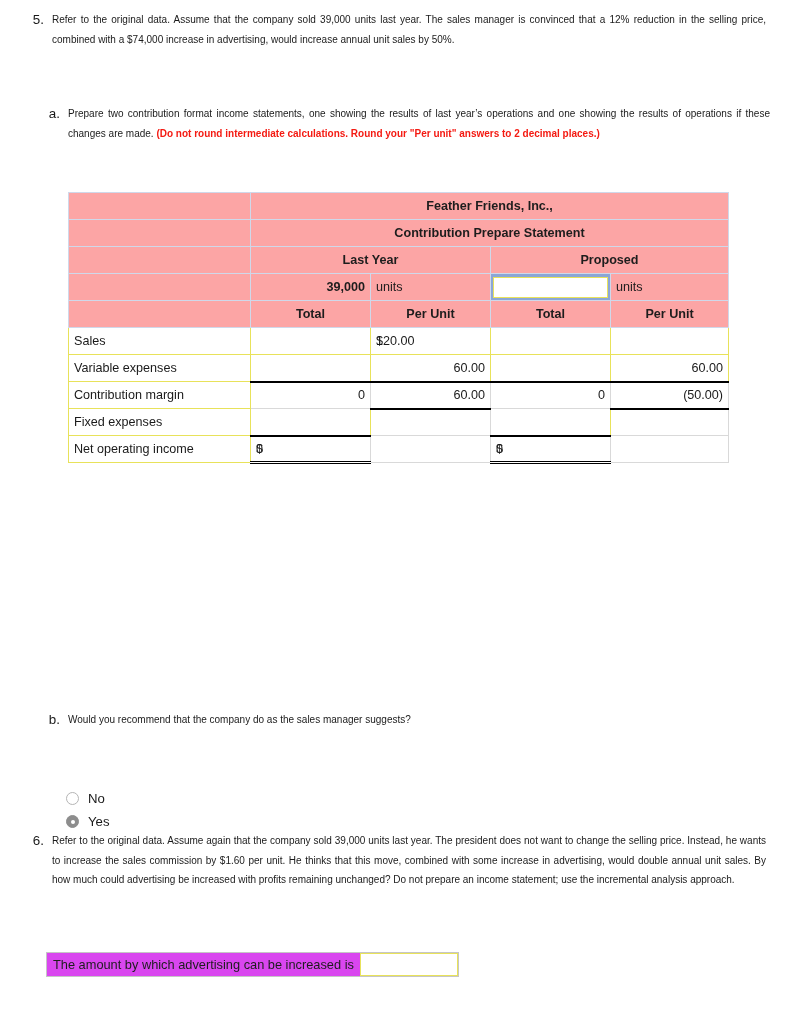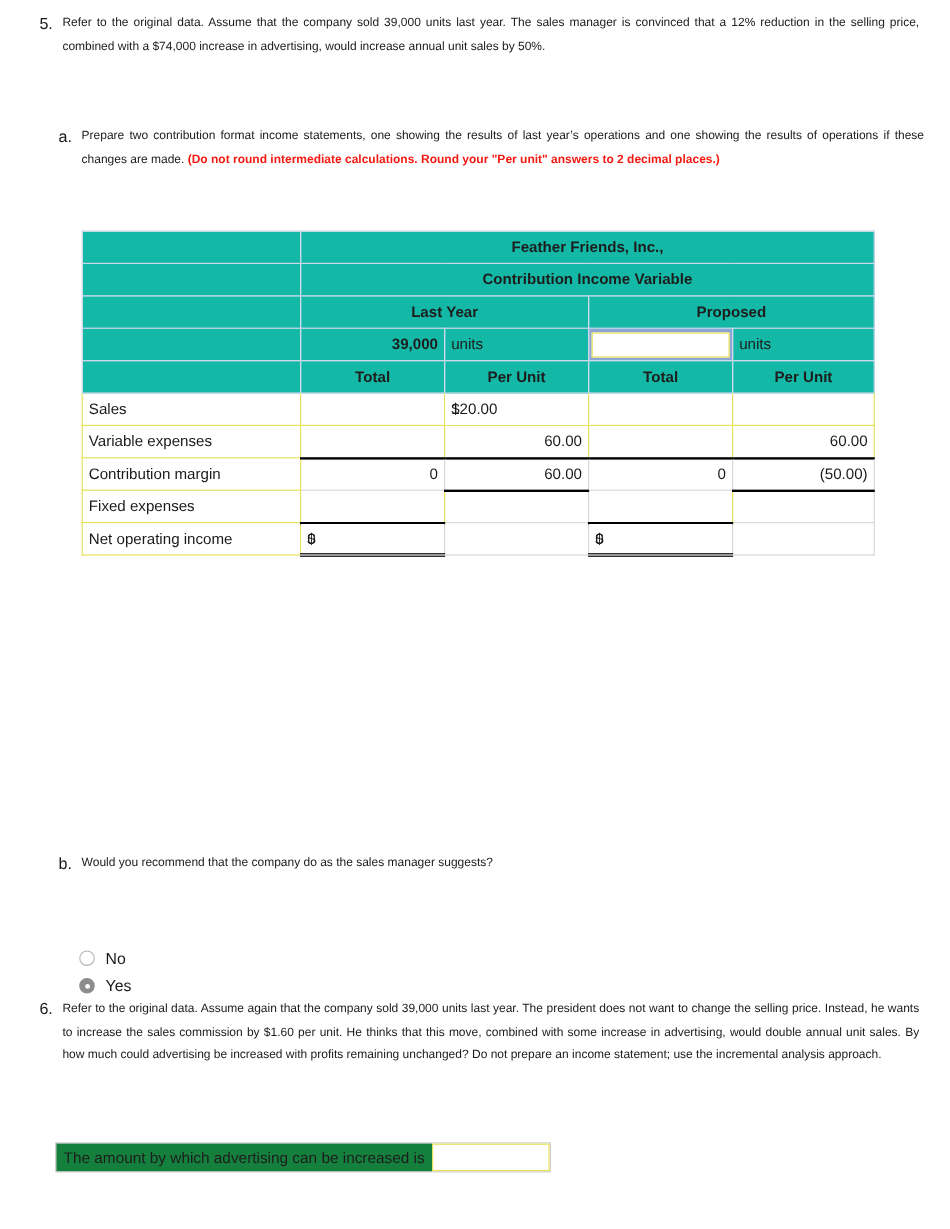--- a/index.html
+++ b/index.html
@@ -67,21 +67,21 @@
   }
   #stmt td {
     height: 27px;
     padding: 0 5px;
     vertical-align: middle;
     box-sizing: border-box;
     background: #ffffff;
     border: 1px solid #d9d9d9;
   }
   #stmt td.hdr {
-    background: #14b8a6;
+    background: #fca5a5;
     border: 1px solid #cfd8ea;
     font-weight: bold;
     color: #1d1d1d;
   }
   #stmt td.hdr.plain { font-weight: normal; margin-left: 32px; }
   .ctr  { text-align: center; }
   .rgt  { text-align: right; }
   .lft  { text-align: left; }
 
   
@@ -175,21 +175,21 @@
     position: absolute;
     left: 46px;
     top: 952px;
     display: flex;
     align-items: stretch;
     border: 1px solid #c6c6c6;
     height: 25px;
     box-sizing: border-box;
   }
   #answerbar .lbl {
-    background: #15803d;
+    background: #d946ef;
     font-size: 12.8px;
     display: flex;
     align-items: center;
     padding: 0 6px;
     color: #1d1d1d;
     white-space: nowrap;
   }
   #answerbar .fld {
     width: 98px;
     background: #ffffff;
@@ -220,21 +220,21 @@
   </colgroup>
   <tbody>
 
     <tr>
       <td class="hdr"></td>
       <td class="hdr ctr" colspan="4">Feather Friends, Inc.,</td>
     </tr>
 
     <tr>
       <td class="hdr"></td>
-      <td class="hdr ctr" colspan="4">Contribution Income Variable</td>
+      <td class="hdr ctr" colspan="4">Contribution Prepare Statement</td>
     </tr>
 
     <tr>
       <td class="hdr"></td>
       <td class="hdr ctr" colspan="2">Last Year</td>
       <td class="hdr ctr" colspan="2">Proposed</td>
     </tr>
 
     <tr>
       <td class="hdr"></td>

